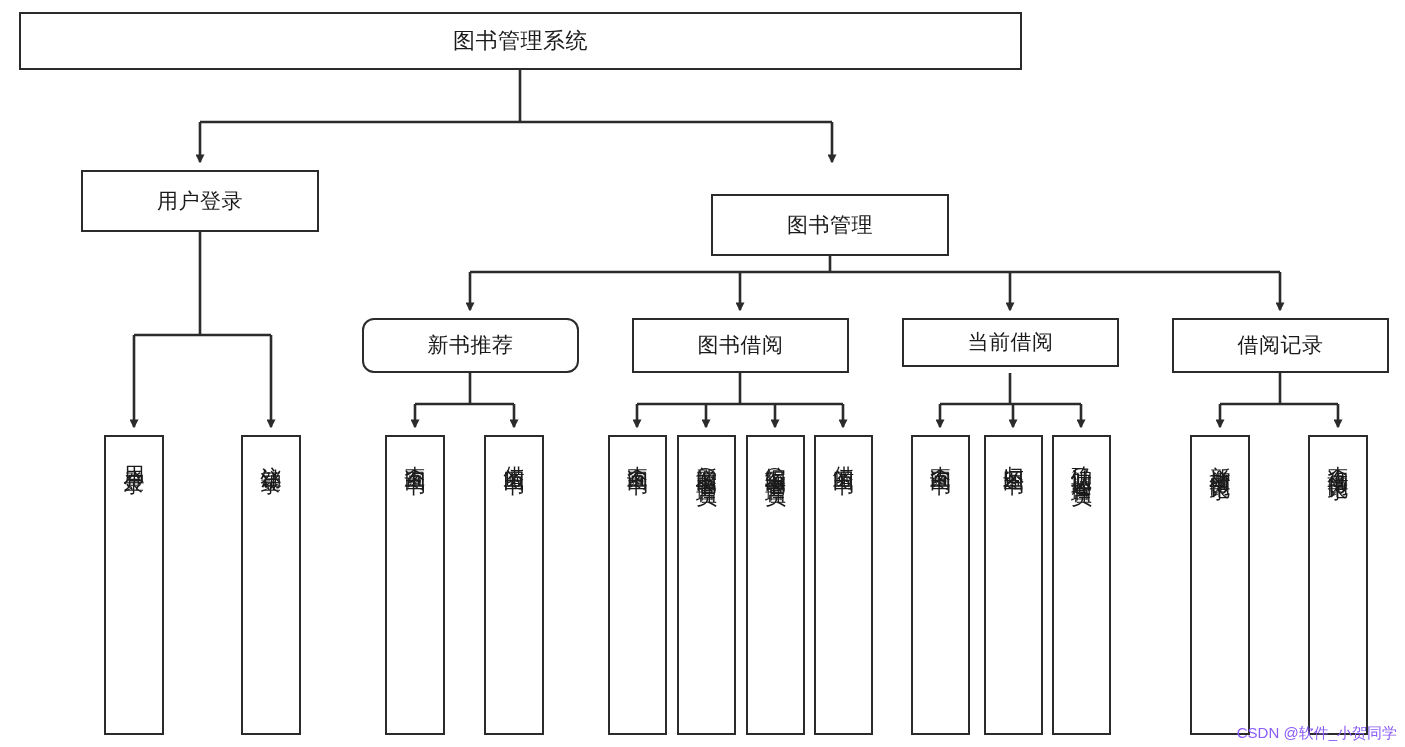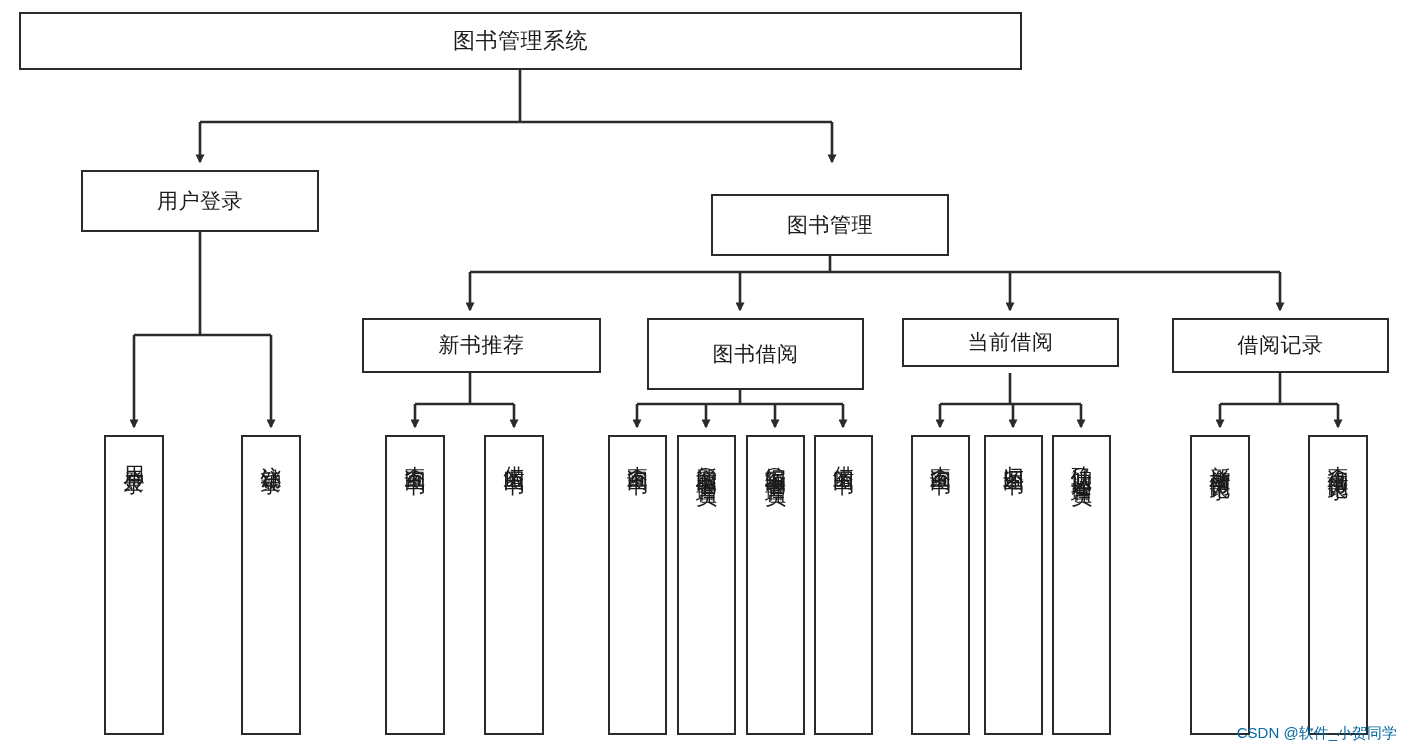--- a/index.html
+++ b/index.html
@@ -62,21 +62,21 @@
     font-size: 21px;
     line-height: 1.05;
     letter-spacing: 3px;
     white-space: normal;
   }
   #watermark {
     position: absolute;
     right: 8px;
     bottom: 4px;
     font-size: 15px;
-    color: #0369a1;
+    color: #8b5cf6;
     z-index: 5;
     user-select: none;
     white-space: nowrap;
   }
 </style>
 </head>
 <body>
 
 <div id="diagram-root">
 
@@ -150,24 +150,24 @@
     <span class="node-label">图书管理系统</span>
   </div>
 
   <div class="node horizontal" style="left:81px; top:170px; width:238px; height:62px;">
     <span class="node-label">用户登录</span>
   </div>
   <div class="node horizontal" style="left:711px; top:170px; width:238px; height:62px;margin-top:24px;">
     <span class="node-label">图书管理</span>
   </div>
 
-  <div class="node horizontal" style="left:362px; top:318px; width:239px; height:55px;">
+  <div class="node horizontal" style="left:362px; top:318px; width:217px; height:55px;border-radius:12px;">
     <span class="node-label">新书推荐</span>
   </div>
-  <div class="node horizontal" style="left:647px; top:318px; width:217px; height:72px;">
+  <div class="node horizontal" style="left:632px; top:318px; width:217px; height:55px;">
     <span class="node-label">图书借阅</span>
   </div>
   <div class="node horizontal" style="left:902px; top:318px; width:217px; height:49px;">
     <span class="node-label">当前借阅</span>
   </div>
   <div class="node horizontal" style="left:1172px; top:318px; width:217px; height:55px;">
     <span class="node-label">借阅记录</span>
   </div>
 
   <div class="node vertical" style="left:104px; top:435px; width:60px; height:300px;">

